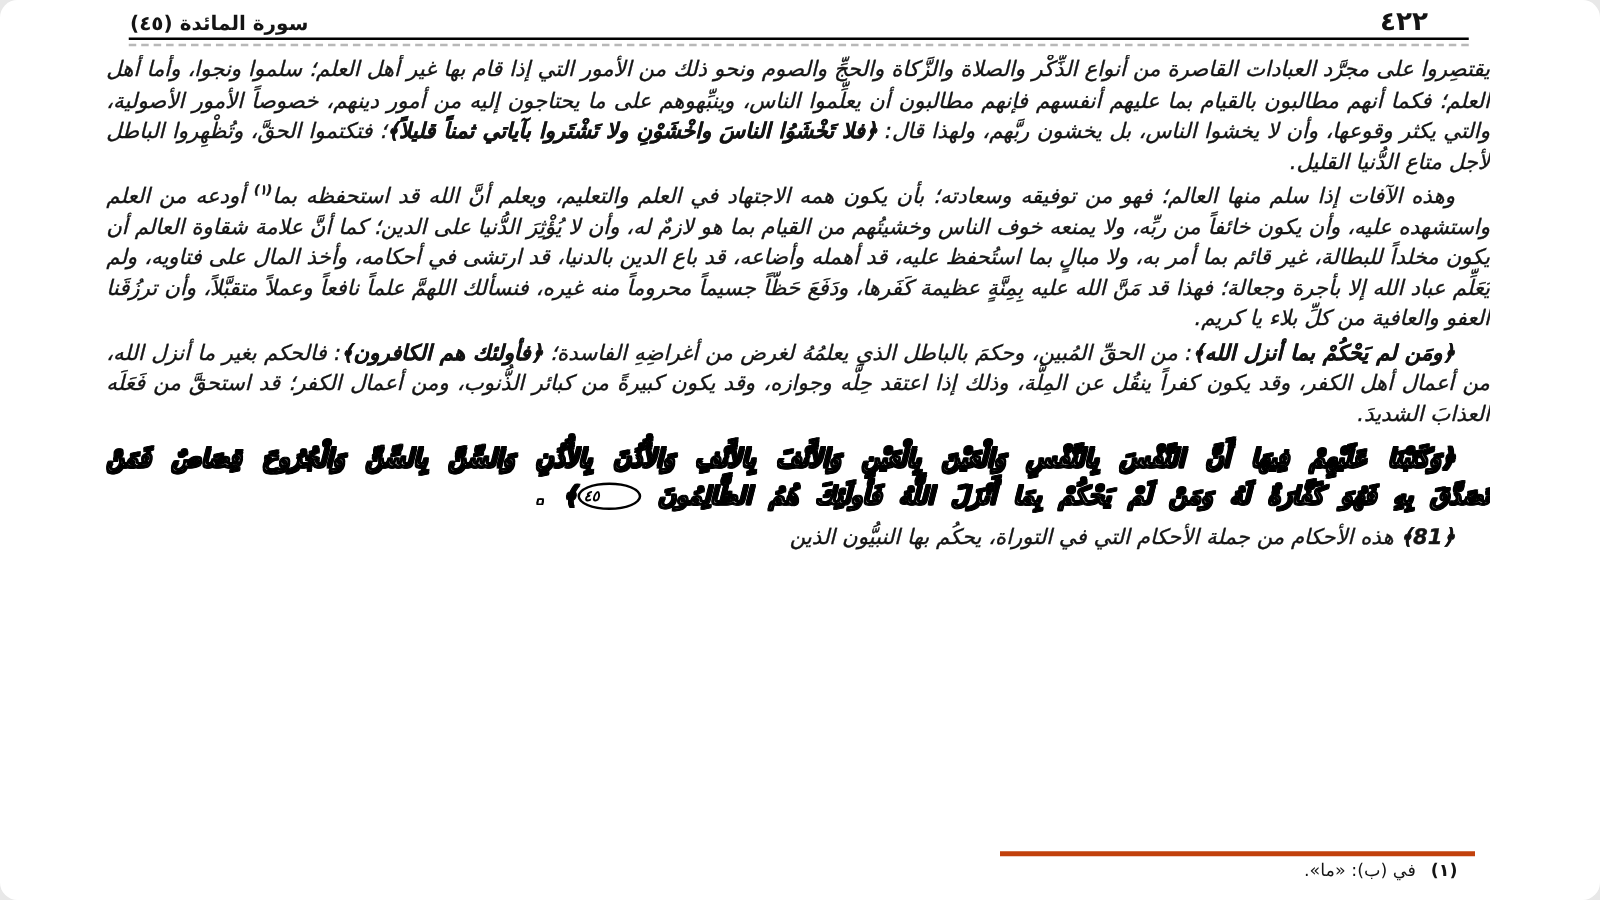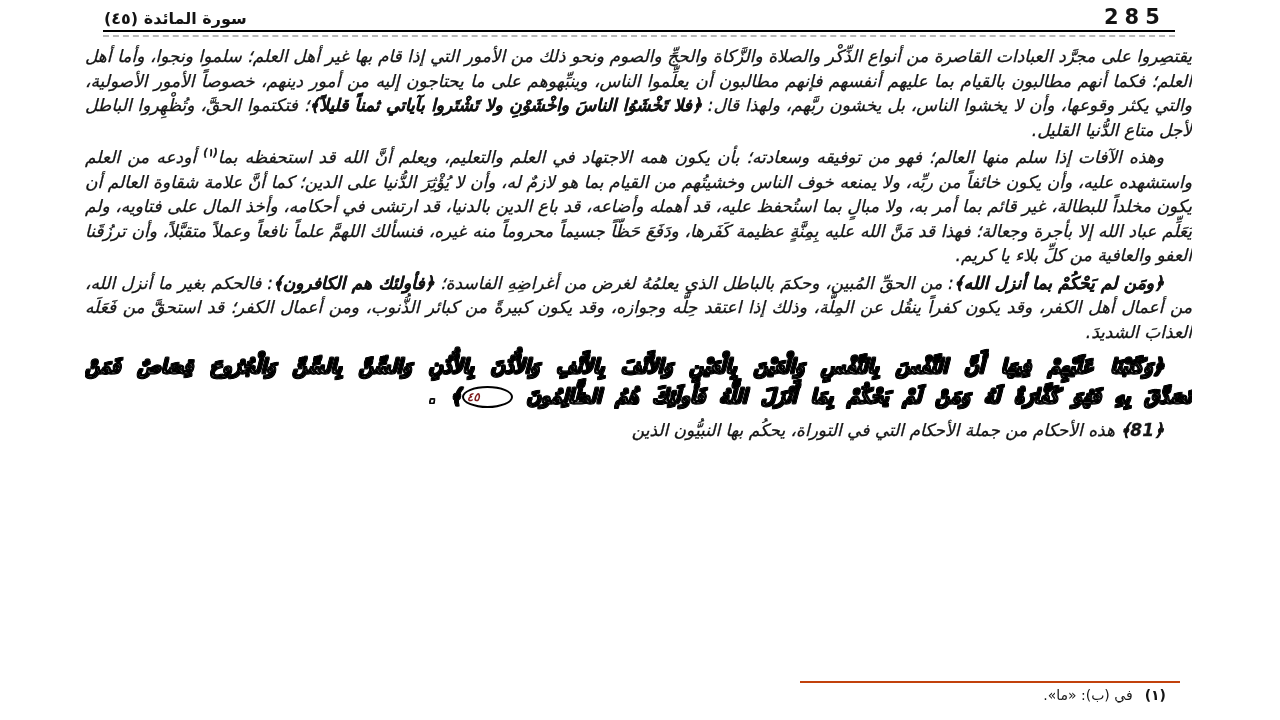--- a/index.html
+++ b/index.html
@@ -1,19 +1,20 @@
 <!DOCTYPE html>
 <html lang="ar"><head>
 <meta charset="utf-8">
 <style>
   html,body{margin:0;padding:0;background:#e8e8e8;}
   .page{
     position:relative;width:1280px;height:720px;background:#ffffff;
     font-family:"DejaVu Sans",sans-serif;color:#141414;overflow:hidden;
     margin:0 auto;
+    border-radius:14px;
   }
   
   .chapter-title{
     position:absolute;top:9px;left:104px;direction:rtl;
     font-size:16px;font-weight:bold;letter-spacing:.5px;
   }
   .page-number{
     position:absolute;top:5px;left:1104px;
     font-size:21px;font-weight:bold;letter-spacing:6px;
   }
@@ -31,40 +32,40 @@
   sup.fnref{font-size:10px;line-height:0;vertical-align:super;font-weight:bold;}
   
   p.quran{
     font-weight:bold;font-size:19.5px;line-height:30px;word-spacing:7px;
     margin:8px 0 6px 0;color:#ffffff;
     -webkit-text-stroke:1px #000;
     text-shadow:-1px -1px 0 #000,1px -1px 0 #000,-1px 1px 0 #000,1px 1px 0 #000,
                  0 -1px 0 #000,0 1px 0 #000,-1px 0 0 #000,1px 0 0 #000;
   }
   .aya{
-    color:#7f1d1d;-webkit-text-stroke:0;text-shadow:none;
+    color:#000000;-webkit-text-stroke:0;text-shadow:none;
     display:inline-block;border:2px solid #000;border-radius:50%;
     font-size:12px;line-height:15px;min-width:17px;padding:2px 3px 1px 3px;
     text-align:center;vertical-align:2px;font-weight:bold;word-spacing:normal;
   }
   
   .footnote-area{
     position:absolute;top:681px;left:800px;width:366px;
-    border-top:2px solid #c2410c;direction:rtl;text-align:right;
+    border-top:4px solid #c2410c;direction:rtl;text-align:right;
     padding:4px 14px 0 0;font-size:14px;
   }
   .fn-marker{font-weight:bold;margin-left:12px;}
 </style>
 </head>
 <body>
 
 <div class="page">
 
   <div class="chapter-title">سورة المائدة (٤٥)</div>
-  <div class="page-number">285</div>
+  <div class="page-number">٤٢٢</div>
   <div class="header-rule"></div>
   <div class="header-rule-echo"></div>
 
   <div class="body-text" id="body-text">
       <p class=""><span class="seg">يقتصِروا على مجرَّد العبادات القاصرة من أنواع الذِّكْر والصلاة والزَّكاة والحجِّ والصوم ونحو ذلك من الأمور التي إذا قام بها غير أهل العلم؛ سلموا ونجوا، وأما أهل العلم؛ فكما أنهم مطالبون بالقيام بما عليهم أنفسهم فإنهم مطالبون أن يعلِّموا الناس، وينبِّهوهم على ما يحتاجون إليه من أمور دينهم، خصوصاً الأمور الأصولية، والتي يكثر وقوعها، وأن لا يخشوا الناس، بل يخشون ربَّهم، ولهذا قال: </span><span class="seg-bold">﴿فلا تَخْشَوُا الناسَ واخْشَوْنِ ولا تَشْتَروا بآياتي ثمناً قليلاً﴾</span><span class="seg">؛ فتكتموا الحقَّ، وتُظْهِروا الباطل لأجل متاع الدُّنيا القليل.</span></p>
       <p class="indent"><span class="seg">وهذه الآفات إذا سلم منها العالم؛ فهو من توفيقه وسعادته؛ بأن يكون همه الاجتهاد في العلم والتعليم، ويعلم أنَّ الله قد استحفظه بما</span><sup class="fnref">(١)</sup><span class="seg"> أودعه من العلم واستشهده عليه، وأن يكون خائفاً من ربِّه، ولا يمنعه خوف الناس وخشيتُهم من القيام بما هو لازمٌ له، وأن لا يُؤْثِرَ الدُّنيا على الدين؛ كما أنَّ علامة شقاوة العالم أن يكون مخلداً للبطالة، غير قائم بما أمر به، ولا مبالٍ بما استُحفظ عليه، قد أهمله وأضاعه، قد باع الدين بالدنيا، قد ارتشى في أحكامه، وأخذ المال على فتاويه، ولم يُعَلِّم عباد الله إلا بأجرة وجعالة؛ فهذا قد مَنَّ الله عليه بِمِنَّةٍ عظيمة كَفَرها، ودَفَعَ حَظّاً جسيماً محروماً منه غيره، فنسألك اللهمَّ علماً نافعاً وعملاً متقبَّلاً، وأن ترزُقَنا العفو والعافية من كلِّ بلاء يا كريم.</span></p>
       <p class="indent"><span class="seg-bold">﴿ومَن لم يَحْكُمْ بما أنزل الله﴾</span><span class="seg">: من الحقِّ المُبين، وحكمَ بالباطل الذي يعلمُهُ لغرض من أغراضِهِ الفاسدة؛ </span><span class="seg-bold">﴿فأولئك هم الكافرون﴾</span><span class="seg">: فالحكم بغير ما أنزل الله، من أعمال أهل الكفر، وقد يكون كفراً ينقُل عن المِلَّة، وذلك إذا اعتقد حِلَّه وجوازه، وقد يكون كبيرةً من كبائر الذُّنوب، ومن أعمال الكفر؛ قد استحقَّ من فَعَلَه العذابَ الشديدَ.</span></p>
       <p class="quran indent"><span class="seg">﴿وَكَتَبْنَا عَلَيْهِمْ فِيهَا أَنَّ النَّفْسَ بِالنَّفْسِ وَالْعَيْنَ بِالْعَيْنِ وَالأَنْفَ بِالأَنْفِ وَالأُذُنَ بِالأُذُنِ وَالسِّنَّ بِالسِّنِّ وَالْجُرُوحَ قِصَاصٌ فَمَنْ تَصَدَّقَ بِهِ فَهُوَ كَفَّارَةٌ لَهُ وَمَنْ لَمْ يَحْكُمْ بِمَا أَنْزَلَ اللَّهُ فَأُولَئِكَ هُمُ الظَّالِمُونَ </span><span class="aya">٤٥</span><span class="seg">﴾ .</span></p>
       <p class="indent"><span class="seg-bold">﴿81﴾</span><span class="seg"> هذه الأحكام من جملة الأحكام التي في التوراة، يحكُم بها النبيُّون الذين</span></p>
     </div>

